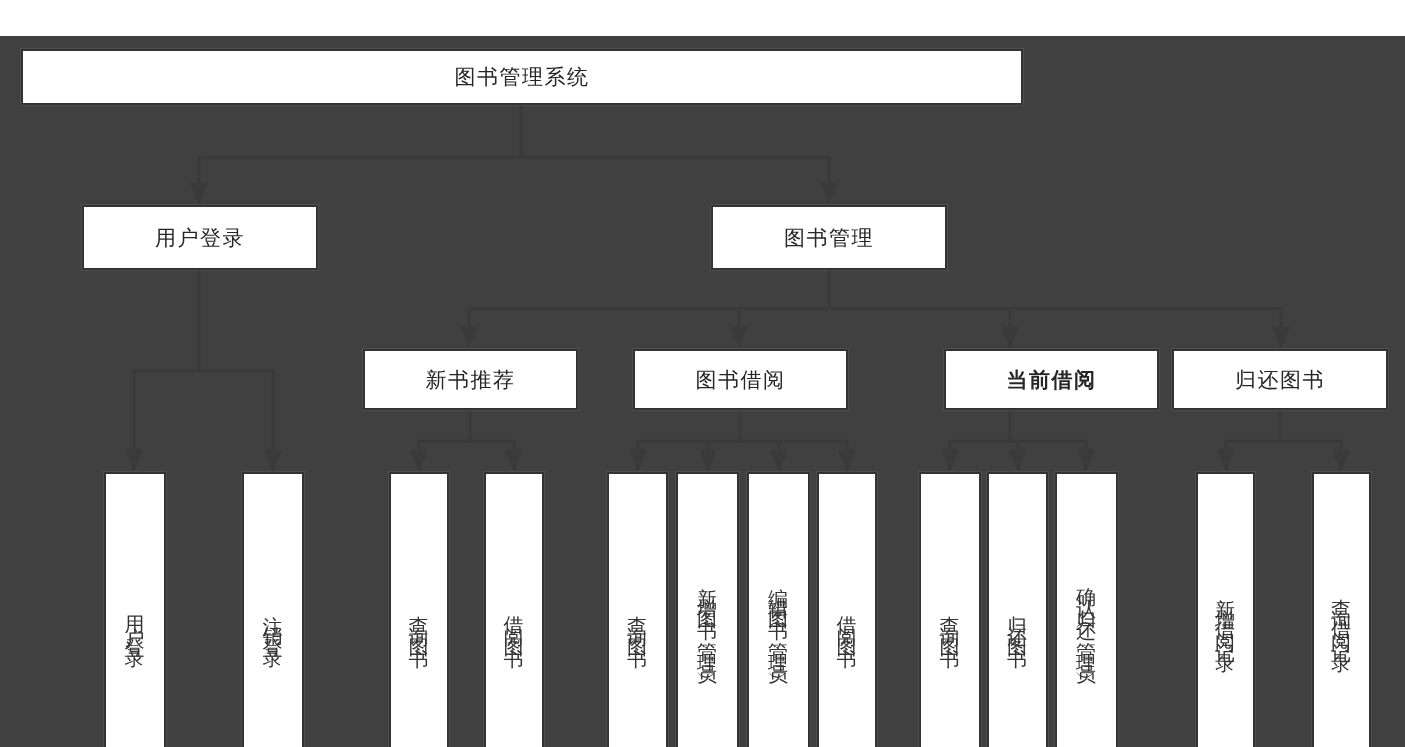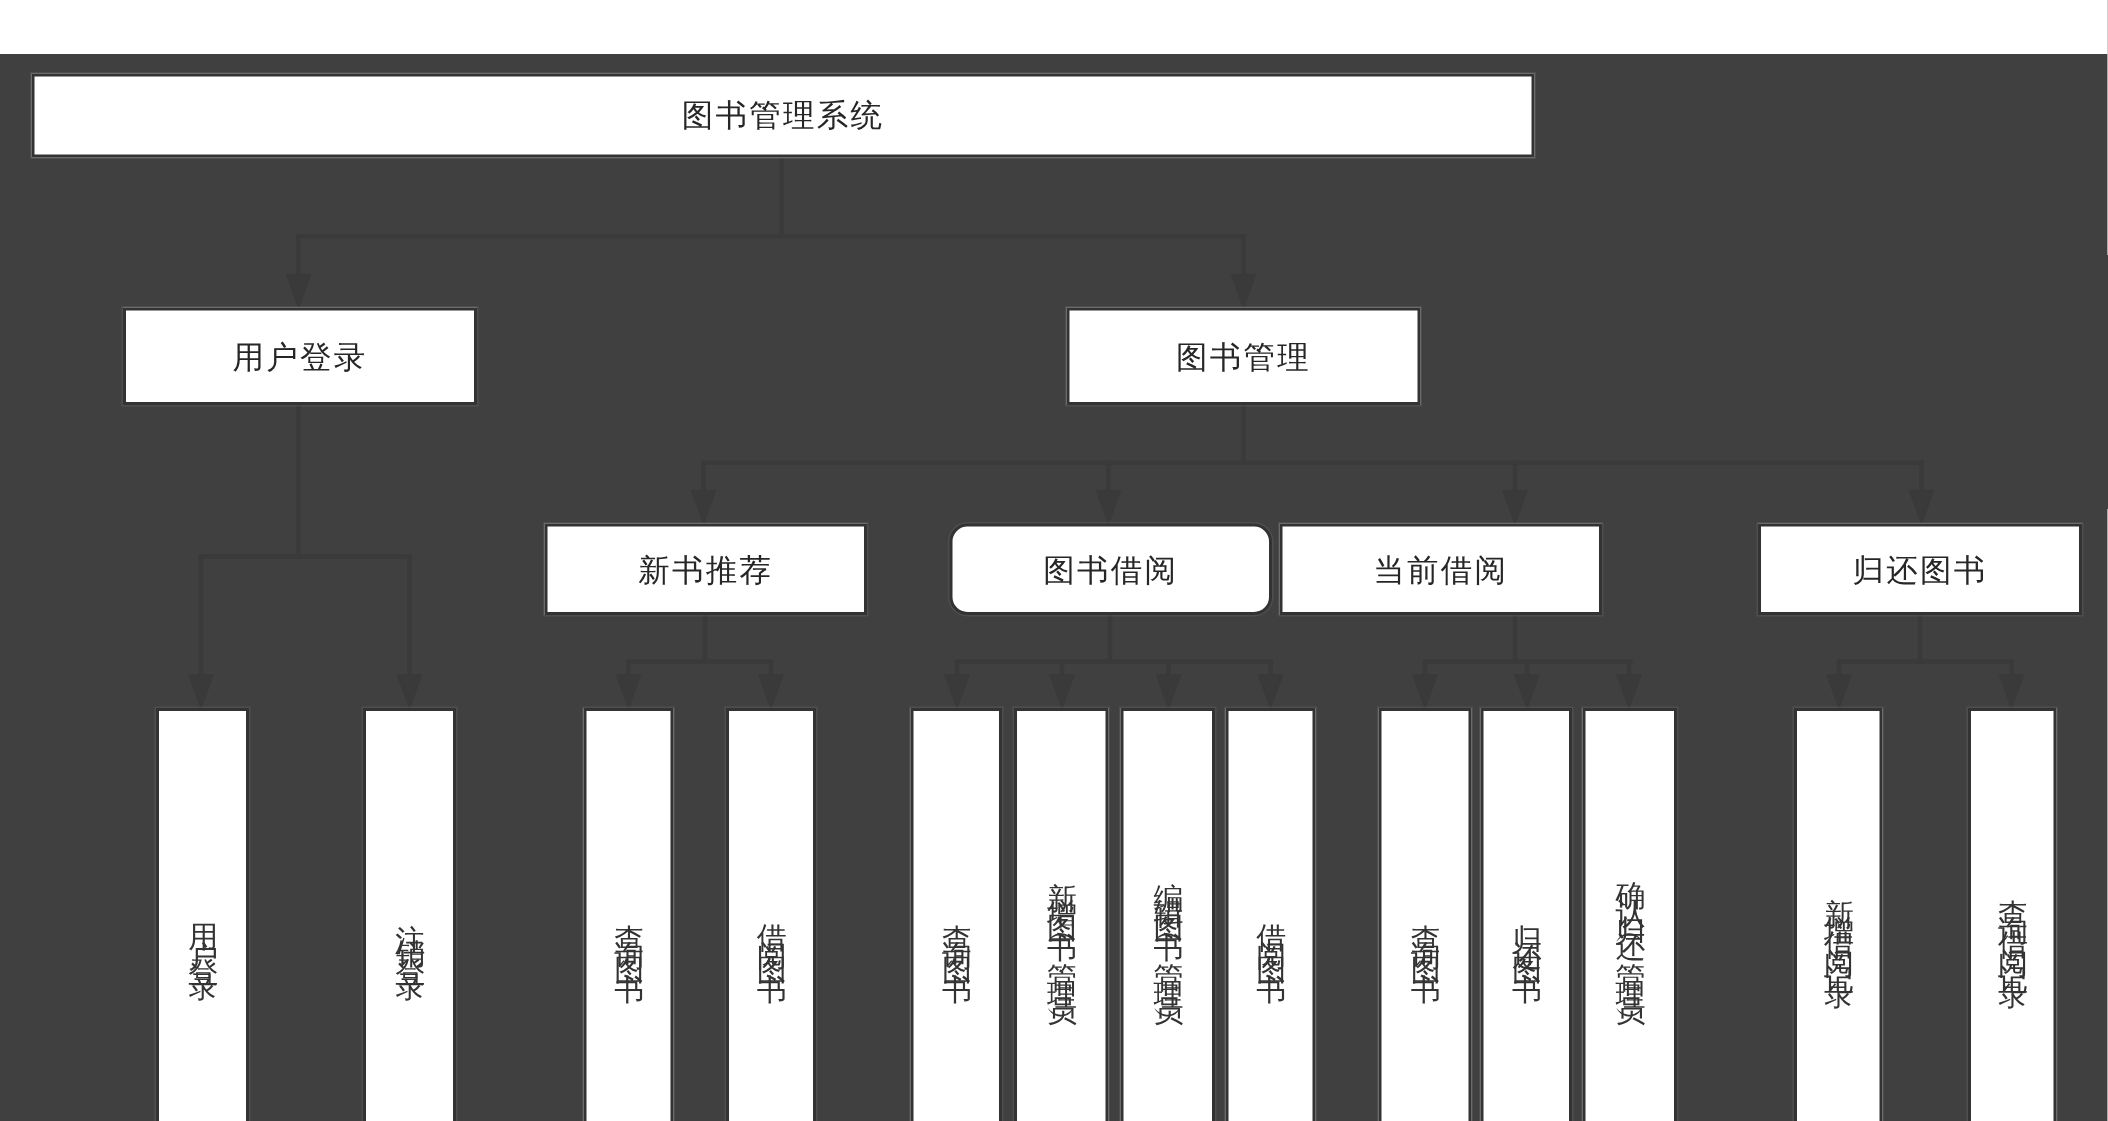--- a/index.html
+++ b/index.html
@@ -20,22 +20,22 @@
     writing-mode:vertical-rl;text-orientation:mixed;
     font-size:20px;letter-spacing:11px;line-height:1;color:#333333;
   }
   
   .n-root{left:21px;top:13px;width:1002px;height:56px;}
   
   .n-userlogin{left:82px;top:169px;width:236px;height:65px;}
   .n-bookmgmt{left:711px;top:169px;width:236px;height:65px;}
   
   .n-recommend{left:363px;top:313px;width:215px;height:61px;}
-  .n-borrow{left:633px;top:313px;width:215px;height:61px;border-radius:12px;}
-  .n-current{left:853px;top:313px;width:215px;height:61px;}
+  .n-borrow{left:633px;top:313px;width:215px;height:61px;}
+  .n-current{left:944px;top:313px;width:215px;height:61px;font-weight:bold;}
   .n-record{left:1172px;top:313px;width:216px;height:61px;}
   
   .lf1{left:104px;top:436px;width:62px;height:299px;}
   .lf2{left:242px;top:436px;width:62px;height:299px;}
   .lf3{left:389px;top:436px;width:60px;height:299px;}
   .lf4{left:484px;top:436px;width:60px;height:299px;}
   .lf5{left:607px;top:436px;width:61px;height:299px;}
   .lf6{left:676px;top:436px;width:63px;height:299px;}
   .lf7{left:747px;top:436px;width:63px;height:299px;}
   .lf8{left:817px;top:436px;width:60px;height:299px;}

